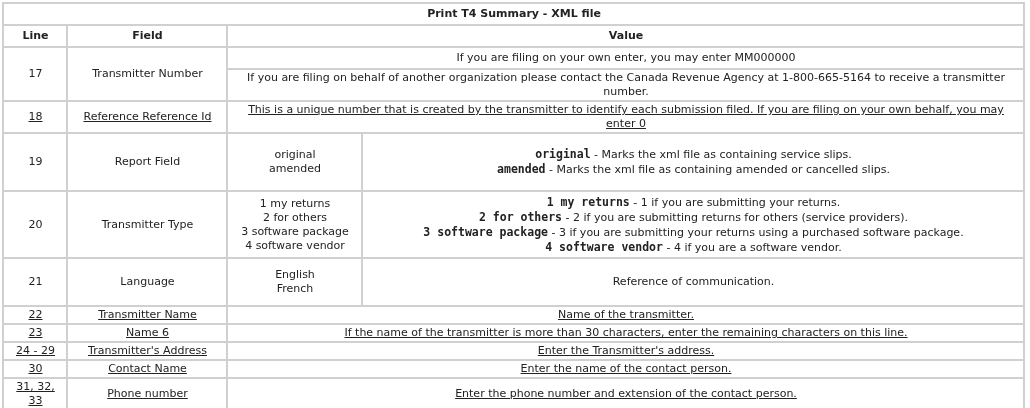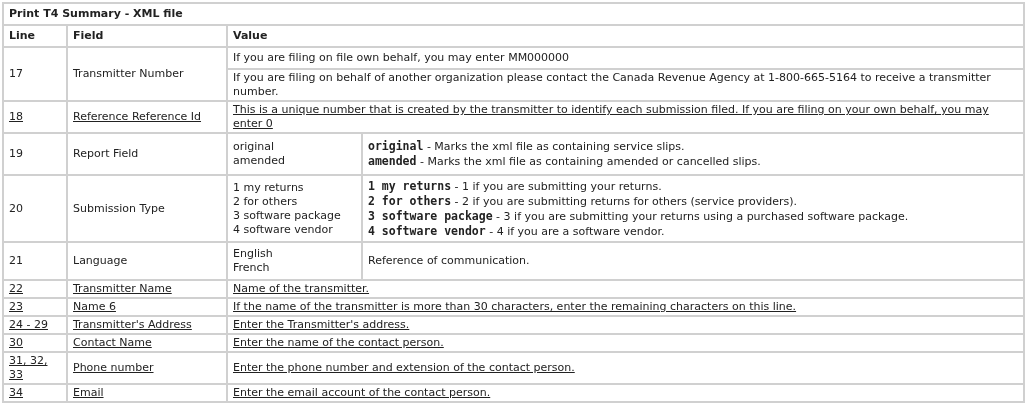--- a/index.html
+++ b/index.html
@@ -21,21 +21,21 @@
       top: 2px;
       width: 1023px;
       border-collapse: collapse;
       table-layout: fixed;
       border: 2px solid #c8c8c8;
     }
     table.summary td, table.summary th {
       border: 2px solid #d0d0d0;
       padding: 1px 4px 1px 5px;
       vertical-align: middle;
-      text-align: left;
+      text-align: center;
       line-height: 14px;
       font-weight: normal;
     }
     .title-cell {
       text-align: left;
       font-weight: bold !important;
       height: 18px;
     }
     .hdr th {
       font-weight: bold !important;
@@ -70,63 +70,63 @@
     </tr>
     <tr class="hdr">
       <th>Line</th>
       <th>Field</th>
       <th colspan="2">Value</th>
     </tr>
 
     <tr class="sub-row">
       <td rowspan="2">17</td>
       <td rowspan="2" class="field">Transmitter Number</td>
-      <td colspan="2"><span>If you are filing on file own behalf, you may enter </span><b class="code">MM000000</b></td>
+      <td colspan="2"><span>If you are filing on your own enter, you may enter </span><b class="code">MM000000</b></td>
     </tr>
     <tr class="sub-row">
       <td colspan="2">If you are filing on behalf of another organization please contact the Canada Revenue Agency at 1-800-665-5164 to receive a transmitter number.</td>
     </tr>
 
     <tr class="h18">
       <td>18</td>
       <td class="field">Reference Reference Id</td>
       <td colspan="2">This is a unique number that is created by the transmitter to identify each submission filed. If you are filing on your own behalf, you may enter 0</td>
     </tr>
 
-    <tr style="height:42px">
+    <tr style="height:58px">
       <td>19</td>
       <td class="field">Report Field</td>
       <td class="opts">
         <div>original</div>
         <div>amended</div>
       </td>
       <td class="desc">
         <div><span class="mono">original</span><span> - Marks the xml file as containing service slips.</span></div>
         <div><span class="mono">amended</span><span> - Marks the xml file as containing amended or cancelled slips.</span></div>
       </td>
     </tr>
 
     <tr style="height:67px">
       <td>20</td>
-      <td class="field">Submission Type</td>
+      <td class="field">Transmitter Type</td>
       <td class="opts">
         <div>1 my returns</div>
         <div>2 for others</div>
         <div>3 software package</div>
         <div>4 software vendor</div>
       </td>
       <td class="desc">
         <div><span class="mono">1 my returns</span><span> - 1 if you are submitting your returns.</span></div>
         <div><span class="mono">2 for others</span><span> - 2 if you are submitting returns for others (service providers).</span></div>
         <div><span class="mono">3 software package</span><span> - 3 if you are submitting your returns using a purchased software package.</span></div>
         <div><span class="mono">4 software vendor</span><span> - 4 if you are a software vendor.</span></div>
       </td>
     </tr>
 
-    <tr style="height:38px">
+    <tr style="height:48px">
       <td>21</td>
       <td class="field">Language</td>
       <td class="opts">
         <div>English</div>
         <div>French</div>
       </td>
       <td>Reference of communication.</td>
     </tr>
 
     <tr class="h18">

